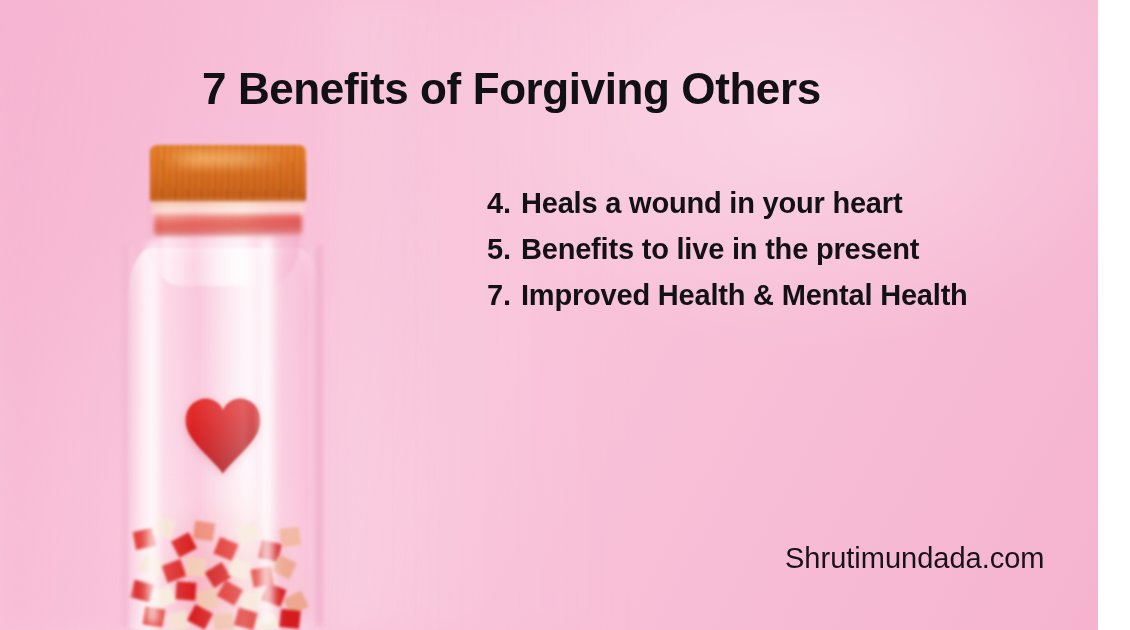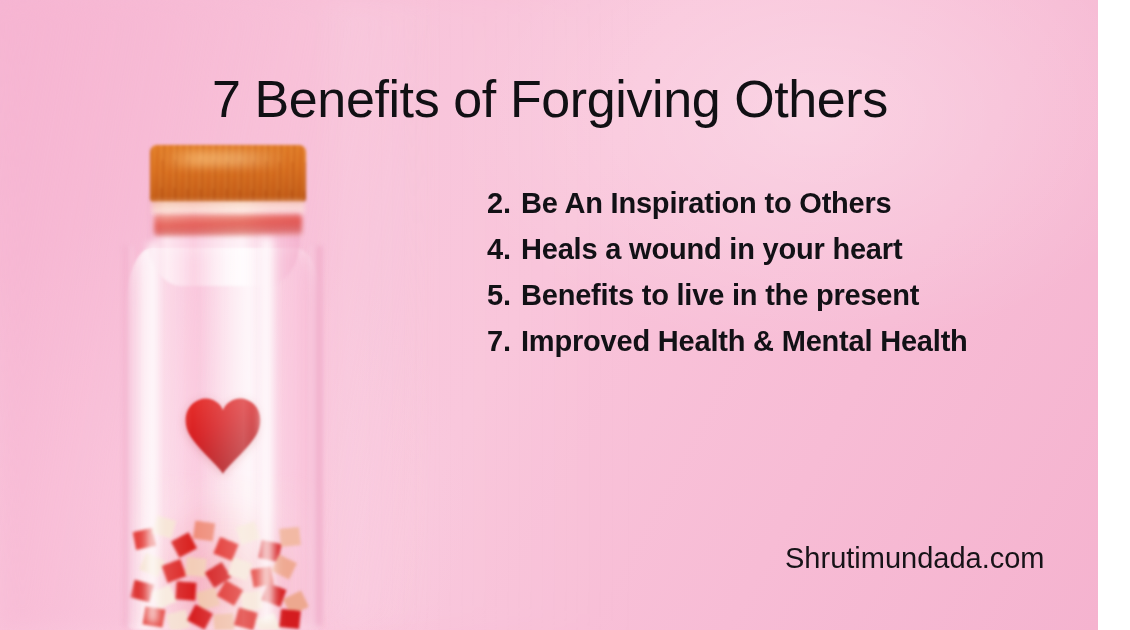--- a/index.html
+++ b/index.html
@@ -255,24 +255,24 @@
       rgba(255,255,255,0.0) 82%);
     pointer-events: none;
   }
 
   
   .title {
     position: absolute;
     left: 200px;
     top: 57px;
     width: 880px;
-    margin: 12px;
+    margin: 2px;
     font-family: "Liberation Sans", sans-serif;
-    font-weight: normal;
-    font-size: 52px;
+    font-weight: bold;
+    font-size: 44px;
     line-height: 60px;
     letter-spacing: -0.4px;
     color: #111014;
     white-space: nowrap;
   }
   .benefits-list {
     position: absolute;
     left: 487px;
     top: 180px;
     margin: 0;
@@ -374,23 +374,20 @@
     <div class="bottle-hilite-right"></div>
     <div class="bottle-edge-left"></div>
     <div class="bottle-edge-right"></div>
     <div class="bottle-front-gloss"></div>
   </div>
 
   <h1 class="title">7 Benefits of Forgiving Others</h1>
 
   <ul class="benefits-list">
     <li>
-      <span class="num">2.</span><span>Be An Inspiration to Others</span>
-    </li>
-    <li>
       <span class="num">4.</span><span>Heals a wound in your heart</span>
     </li>
     <li>
       <span class="num">5.</span><span>Benefits to live in the present</span>
     </li>
     <li>
       <span class="num">7.</span><span>Improved Health &amp; Mental Health</span>
     </li>
   </ul>
 

